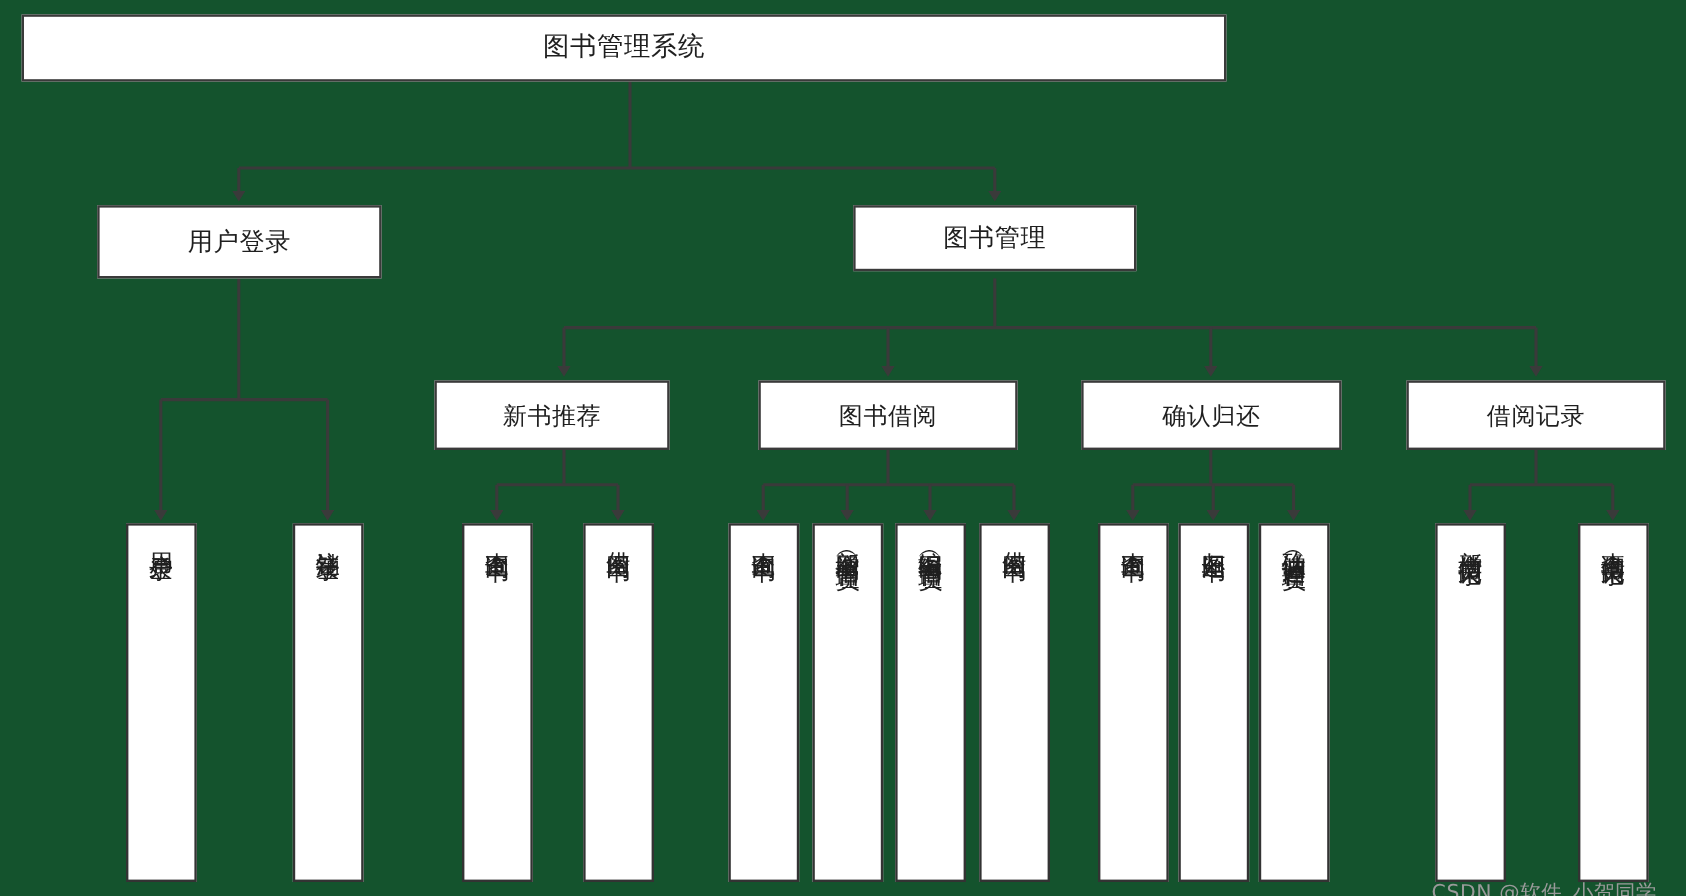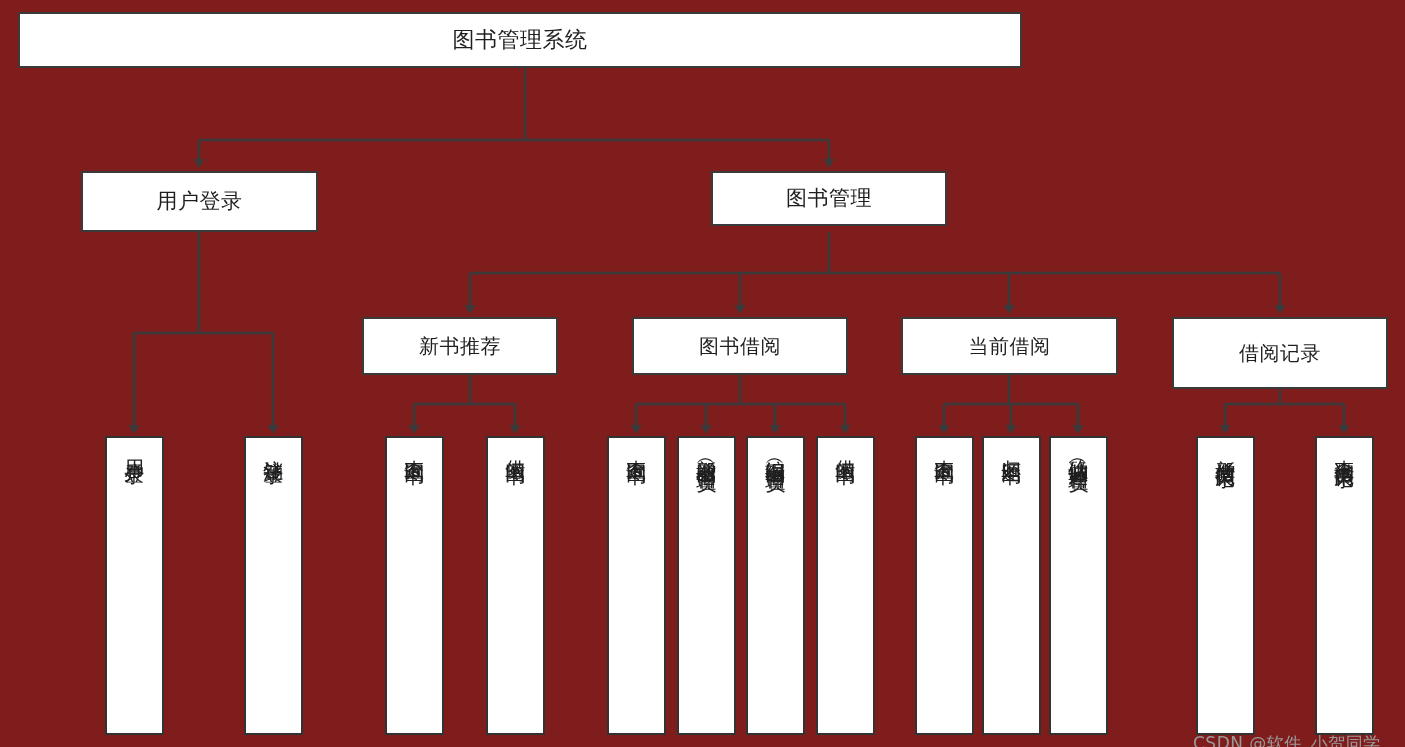--- a/index.html
+++ b/index.html
@@ -10,21 +10,21 @@
   body {
     width: 1405px;
     height: 747px;
     font-family: "DejaVu Sans", "Liberation Sans", sans-serif;
     overflow: hidden;
   }
   #diagram-root {
     position: relative;
     width: 1405px;
     height: 747px;
-    background: #7f1d1d;
+    background: #14532d;
   }
   svg#tree-svg {
     position: absolute;
     left: 0;
     top: 0;
     width: 1405px;
     height: 747px;
     display: block;
   }
   .node-box {
@@ -144,23 +144,23 @@
     <span class="node-label-h">图书管理</span>
   </div>
 
   <div class="node-box level-3" id="node-new-book-rec" style="left: 362px; top: 317px; width: 196px; height: 58px;">
     <span class="node-label-h">新书推荐</span>
   </div>
   <div class="node-box level-3" id="node-book-borrow" style="left: 632px; top: 317px; width: 216px; height: 58px;">
     <span class="node-label-h">图书借阅</span>
   </div>
   <div class="node-box level-3" id="node-current-borrow" style="left: 901px; top: 317px; width: 217px; height: 58px;">
-    <span class="node-label-h">当前借阅</span>
-  </div>
-  <div class="node-box level-3" id="node-borrow-record" style="left: 1172px; top: 317px; width: 216px; height: 72px;">
+    <span class="node-label-h">确认归还</span>
+  </div>
+  <div class="node-box level-3" id="node-borrow-record" style="left: 1172px; top: 317px; width: 216px; height: 58px;">
     <span class="node-label-h">借阅记录</span>
   </div>
 
   <div class="leaf-box" id="leaf-0" style="left: 105px; top: 436px; width: 59px; height: 299px;">
     <span class="node-label-v">用户登录</span>
   </div>
   <div class="leaf-box" id="leaf-1" style="left: 244px; top: 436px; width: 59px; height: 299px;">
     <span class="node-label-v">注销登录</span>
   </div>
   <div class="leaf-box" id="leaf-2" style="left: 385px; top: 436px; width: 59px; height: 299px;">

